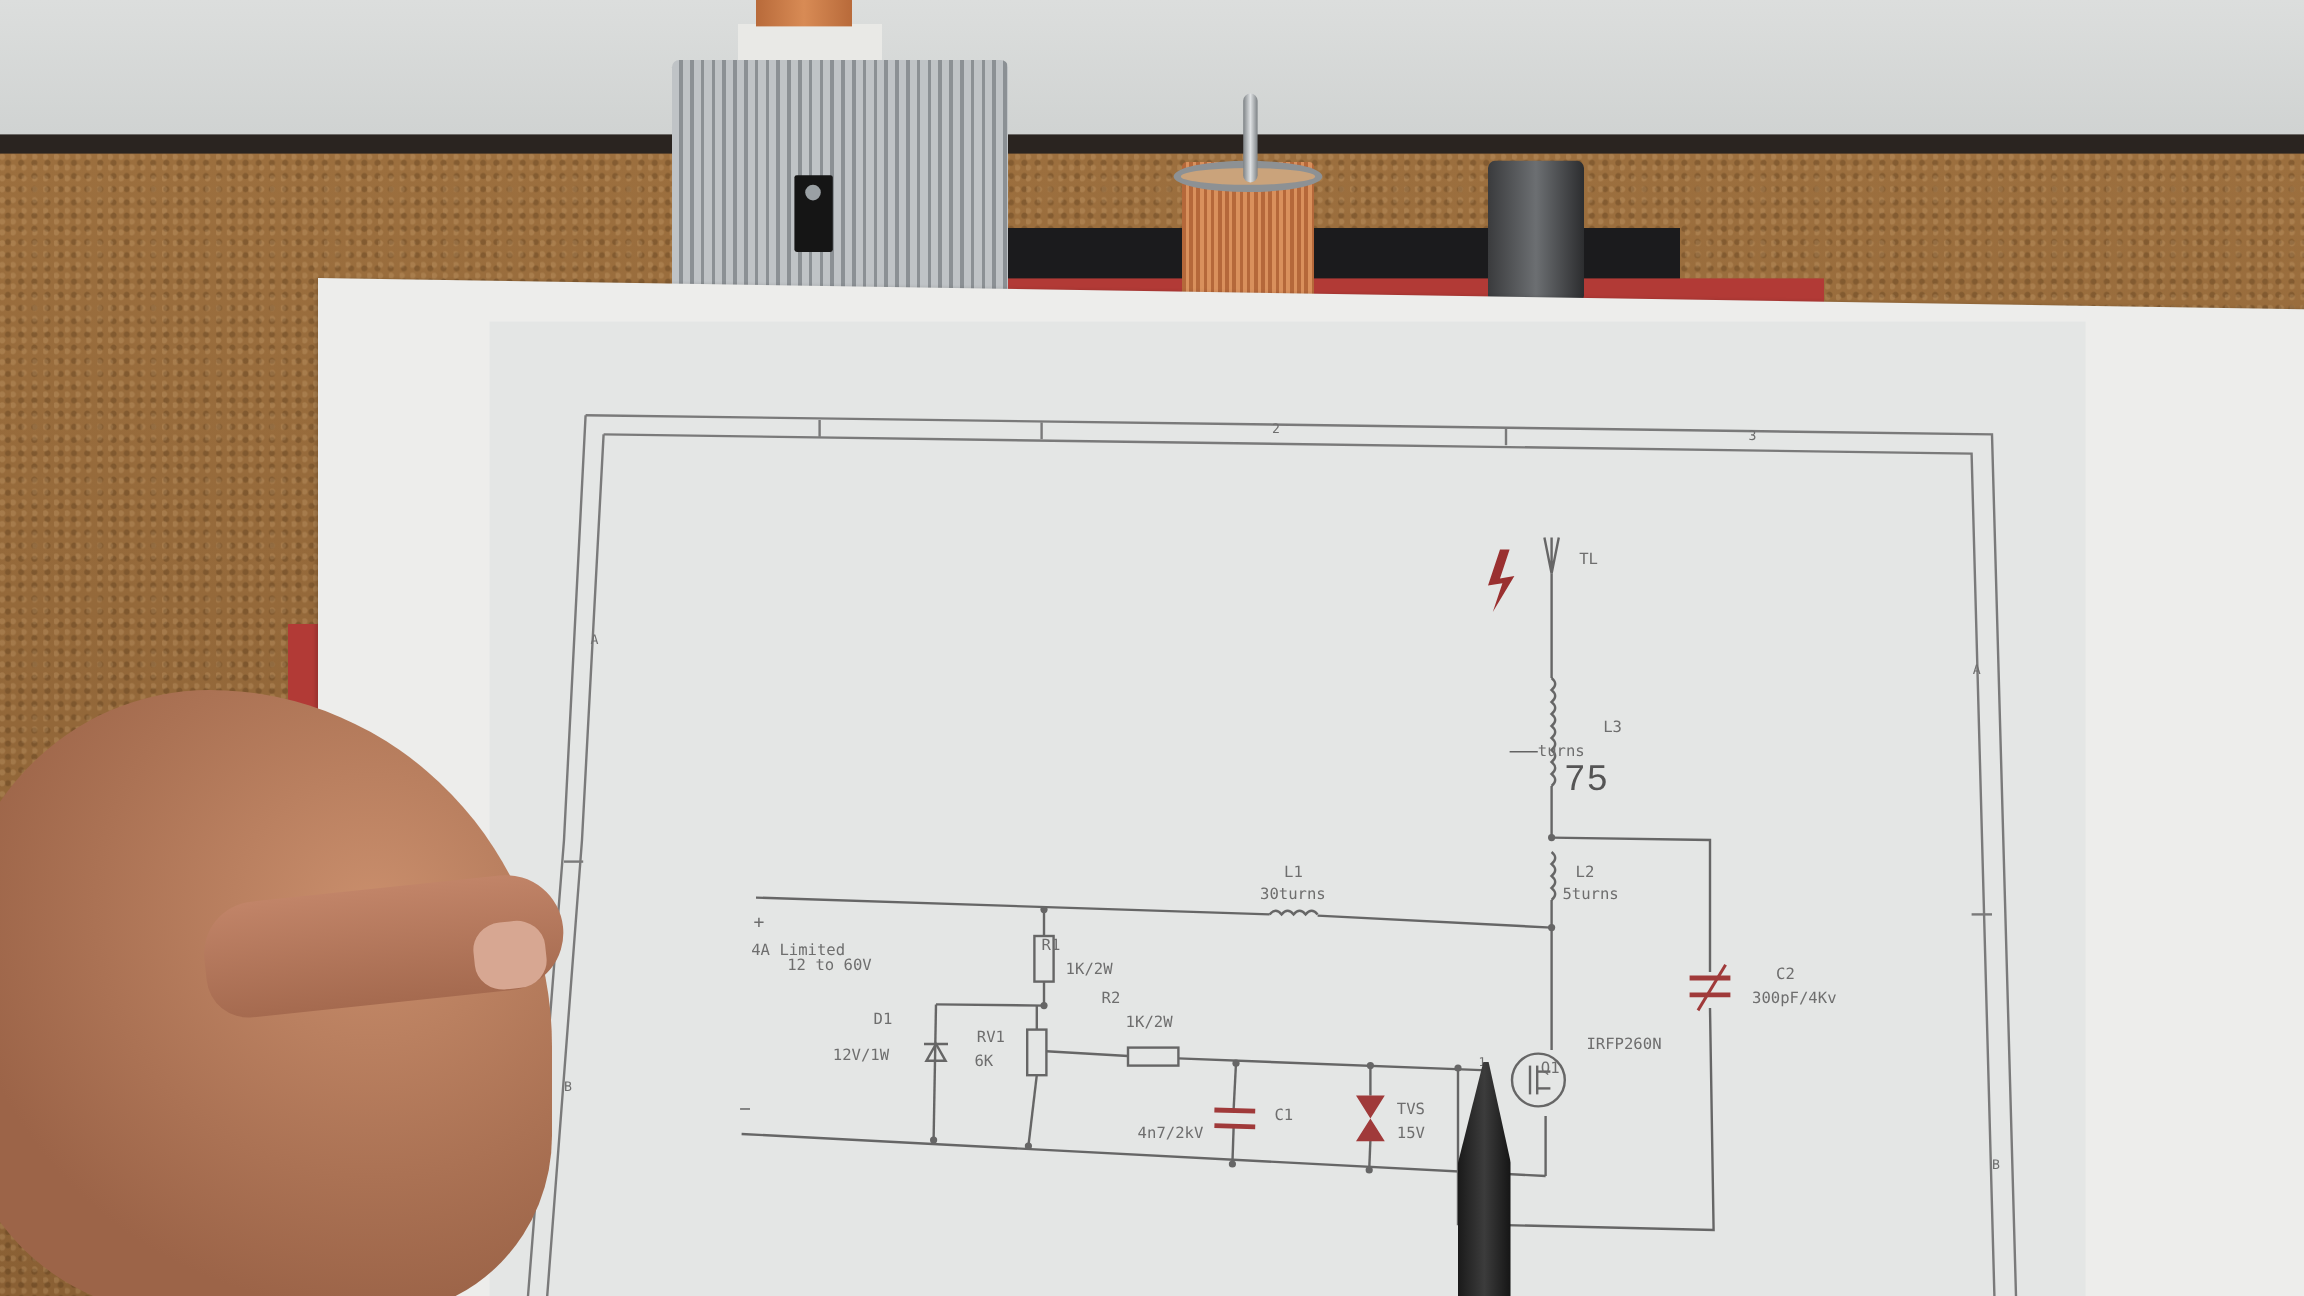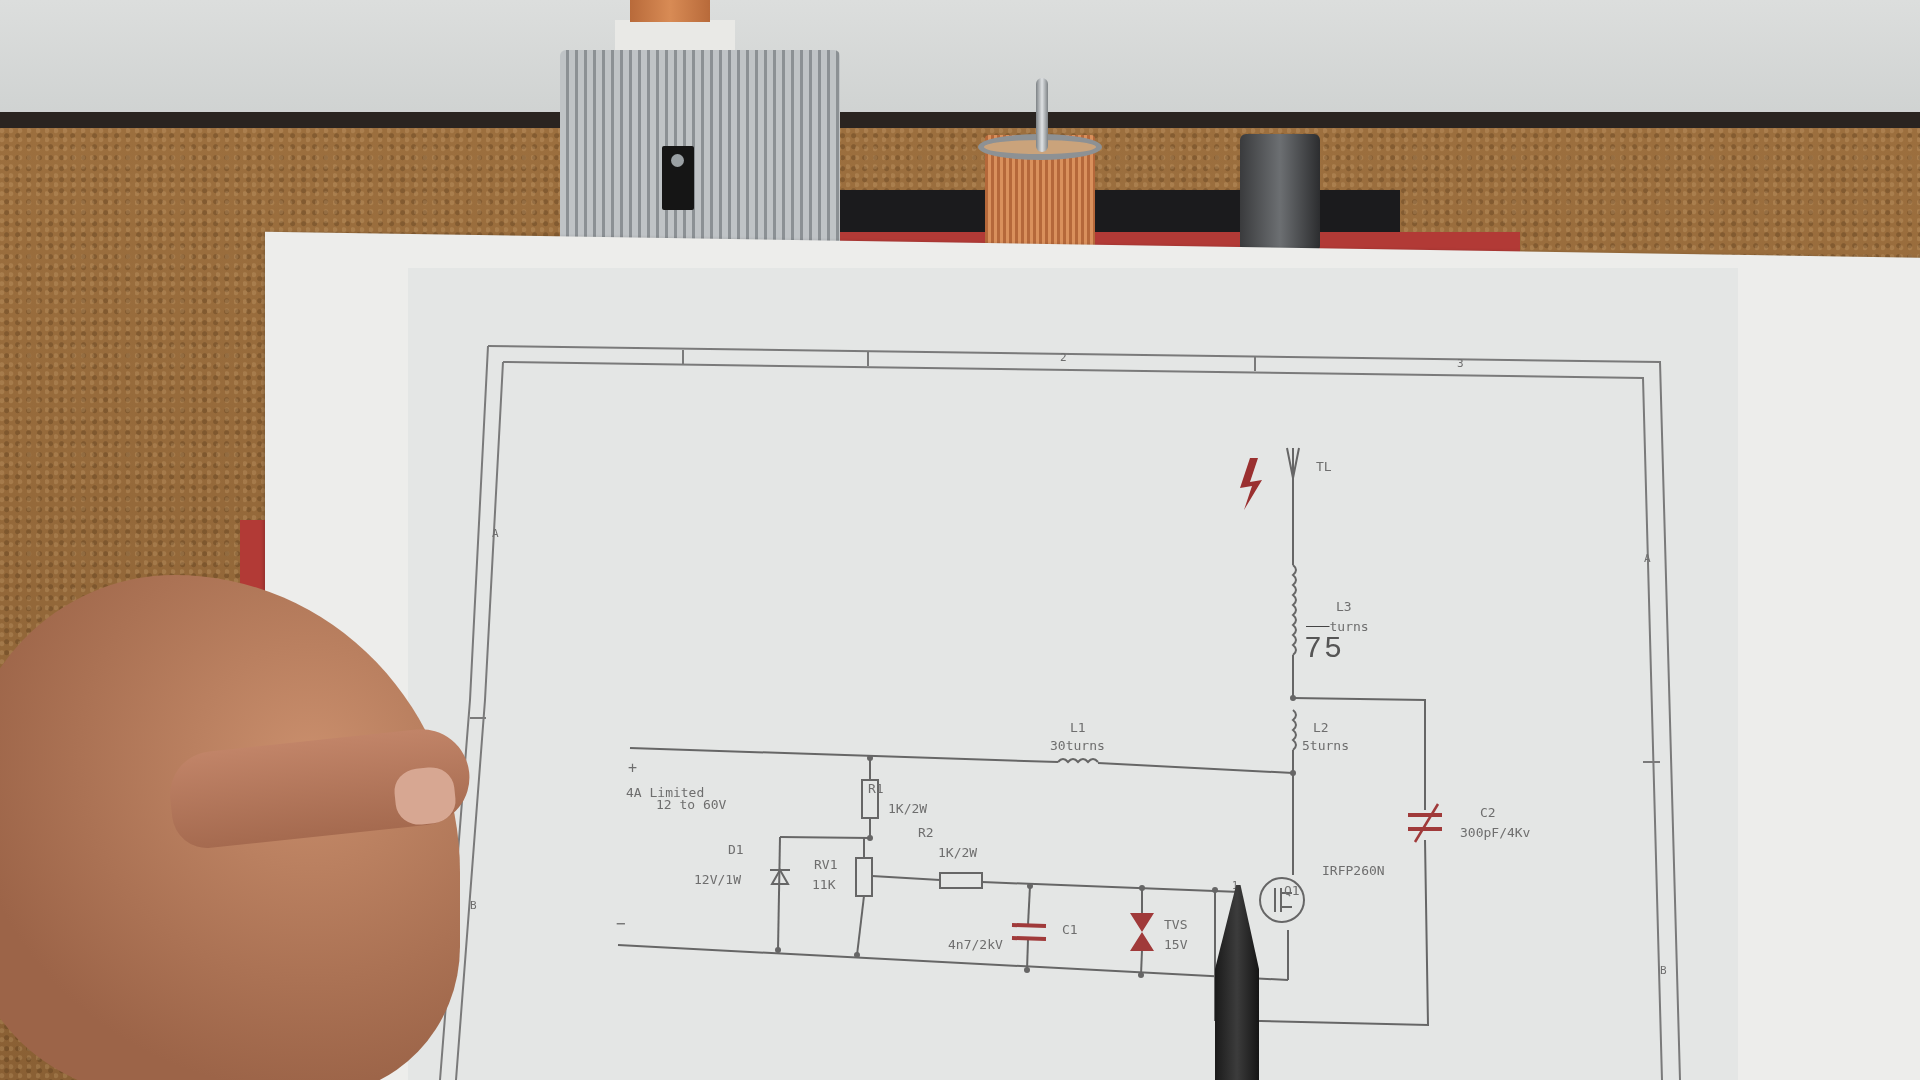--- a/index.html
+++ b/index.html
@@ -147,38 +147,38 @@
 
 <div class="lbl" style="left:1060px;top:352px;font-size:11px">2</div>
 <div class="lbl" style="left:1457px;top:358px;font-size:11px">3</div>
 <div class="lbl" style="left:492px;top:528px;font-size:11px">A</div>
 <div class="lbl" style="left:470px;top:900px;font-size:11px">B</div>
 <div class="lbl" style="left:1644px;top:553px;font-size:11px">A</div>
 <div class="lbl" style="left:1660px;top:965px;font-size:11px">B</div>
 
 <div class="lbl" style="left:1316px;top:460px">TL</div>
 <div class="lbl" style="left:1336px;top:600px">L3</div>
-<div class="lbl" style="left:1306px;top:620px"><span style="text-decoration:line-through;color:#444">&nbsp;&nbsp;&nbsp;</span><span>turns</span></div>
-<div class="lbl" style="left:1304px;top:632px;font-family:Liberation Mono, monospace;font-size:30px;color:#555;letter-spacing:2px">75</div>
+<div class="lbl" style="left:1258px;top:620px"><span style="text-decoration:line-through;color:#444">&nbsp;&nbsp;&nbsp;</span><span>turns</span></div>
+<div class="lbl" style="left:1304px;top:632px;font-family:Liberation Sans, sans-serif;font-size:30px;color:#555;letter-spacing:2px">75</div>
 <div class="lbl" style="left:1313px;top:721px">L2</div>
 <div class="lbl" style="left:1302px;top:739px">5turns</div>
 <div class="lbl" style="left:1070px;top:721px">L1</div>
 <div class="lbl" style="left:1050px;top:739px">30turns</div>
 <div class="lbl" style="left:628px;top:760px;font-size:15px">+</div>
 <div class="lbl" style="left:656px;top:798px">12 to 60V</div>
 <div class="lbl" style="left:626px;top:786px">4A Limited</div>
 <div class="lbl" style="left:616px;top:915px;font-size:16px">−</div>
 <div class="lbl" style="left:868px;top:782px">R1</div>
 <div class="lbl" style="left:888px;top:802px">1K/2W</div>
 <div class="lbl" style="left:918px;top:826px">R2</div>
 <div class="lbl" style="left:938px;top:846px">1K/2W</div>
 <div class="lbl" style="left:728px;top:843px">D1</div>
 <div class="lbl" style="left:694px;top:873px">12V/1W</div>
 <div class="lbl" style="left:814px;top:858px">RV1</div>
-<div class="lbl" style="left:812px;top:878px">11K</div>
+<div class="lbl" style="left:812px;top:878px">6K</div>
 <div class="lbl" style="left:1062px;top:923px">C1</div>
 <div class="lbl" style="left:948px;top:938px">4n7/2kV</div>
 <div class="lbl" style="left:1164px;top:918px">TVS</div>
 <div class="lbl" style="left:1164px;top:938px">15V</div>
 <div class="lbl" style="left:1232px;top:880px;font-size:10px">1</div>
 <div class="lbl" style="left:1284px;top:884px">Q1</div>
 <div class="lbl" style="left:1322px;top:864px">IRFP260N</div>
 <div class="lbl" style="left:1480px;top:806px">C2</div>
 <div class="lbl" style="left:1460px;top:826px">300pF/4Kv</div>
 

